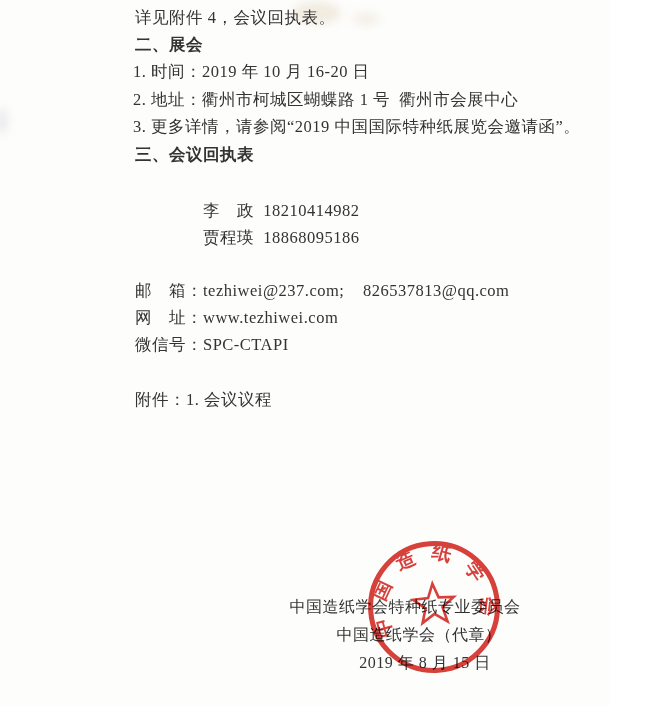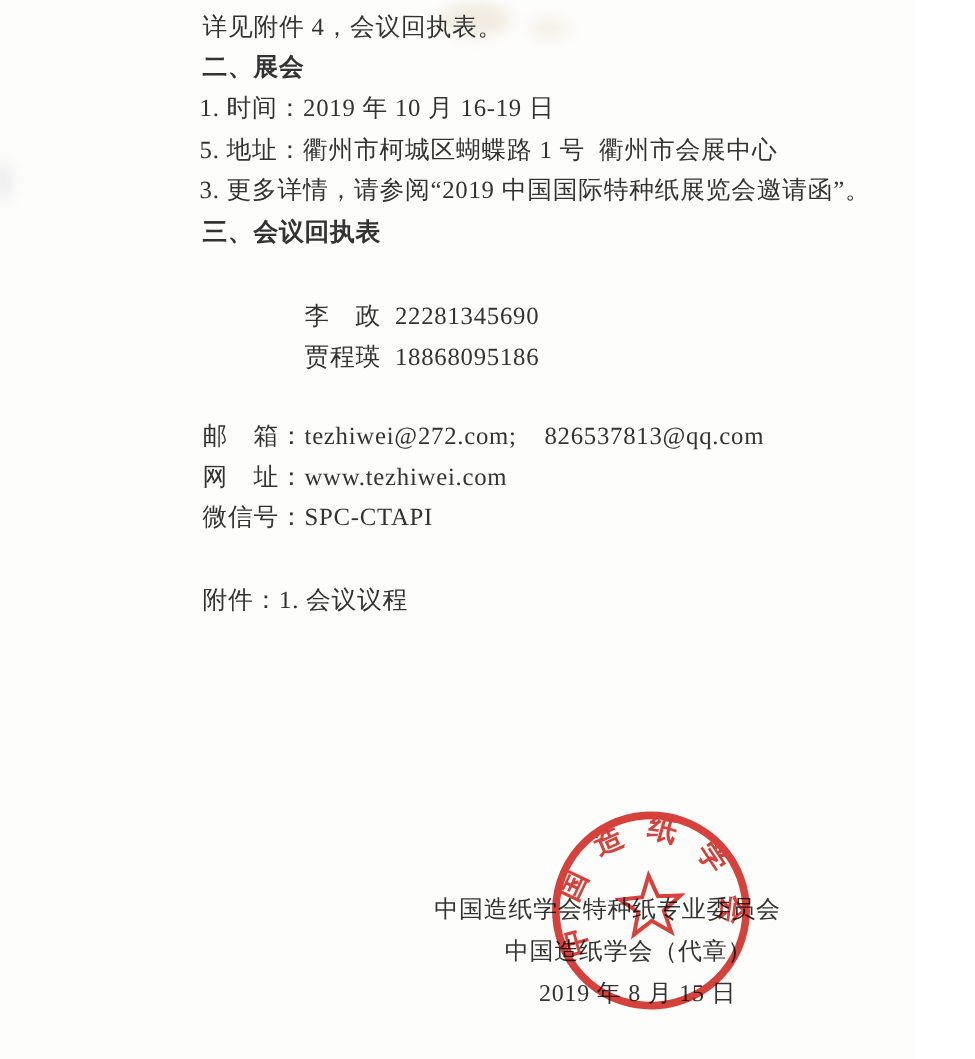--- a/index.html
+++ b/index.html
@@ -50,28 +50,28 @@
 
 <div class="page">
 
   <div class="smudge smudge1"></div>
   <div class="smudge smudge2"></div>
   <div class="smudge smudge3"></div>
 
   <div class="line t7">详见附件 4，会议回执表。</div>
 
   <div class="line t34 heading">二、展会</div>
-  <div class="line t61 num">1. 时间：2019 年 10 月 16-19 日</div>
-  <div class="line t89 num">5. 地址：衢州市柯城区蝴蝶路 1 号  衢州市会展中心</div>
+  <div class="line t61 num">1. 时间：2019 年 10 月 16-20 日</div>
+  <div class="line t89 num">2. 地址：衢州市柯城区蝴蝶路 1 号  衢州市会展中心</div>
   <div class="line t116 num">3. 更多详情，请参阅“2019 中国国际特种纸展览会邀请函”。</div>
 
   <div class="line t144 heading">三、会议回执表</div>
-  <div class="line t200">　　　　李　政  22281345690</div>
+  <div class="line t200">　　　　李　政  18210414982</div>
   <div class="line t227">　　　　贾程瑛  18868095186</div>
-  <div class="line t280">邮　箱：tezhiwei@272.com;    826537813@qq.com</div>
+  <div class="line t280">邮　箱：tezhiwei@237.com;    826537813@qq.com</div>
   <div class="line t334">微信号：SPC-CTAPI</div>
   <div class="line t307">网　址：www.tezhiwei.com</div>
 
   <div class="line t389">附件：1. 会议议程</div>
 
   <div class="sig sig1">中国造纸学会特种纸专业委员会</div>
   <div class="sig sig2">中国造纸学会（代章）</div>
   <div class="sig sig3">2019 年 8 月 15 日</div>
 
   <svg class="seal" viewBox="0 0 136 136" xmlns="http://www.w3.org/2000/svg">

